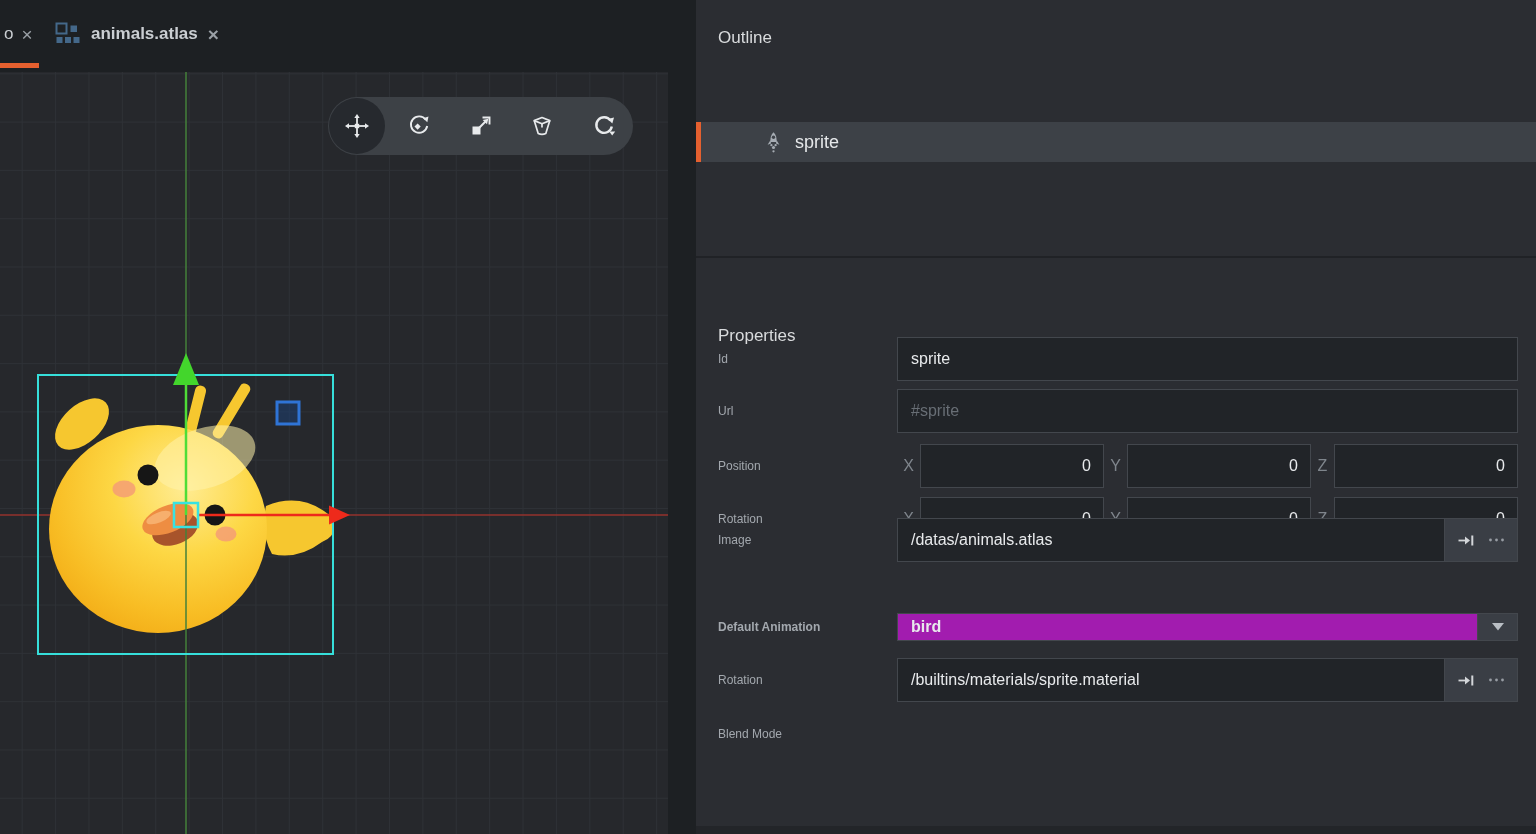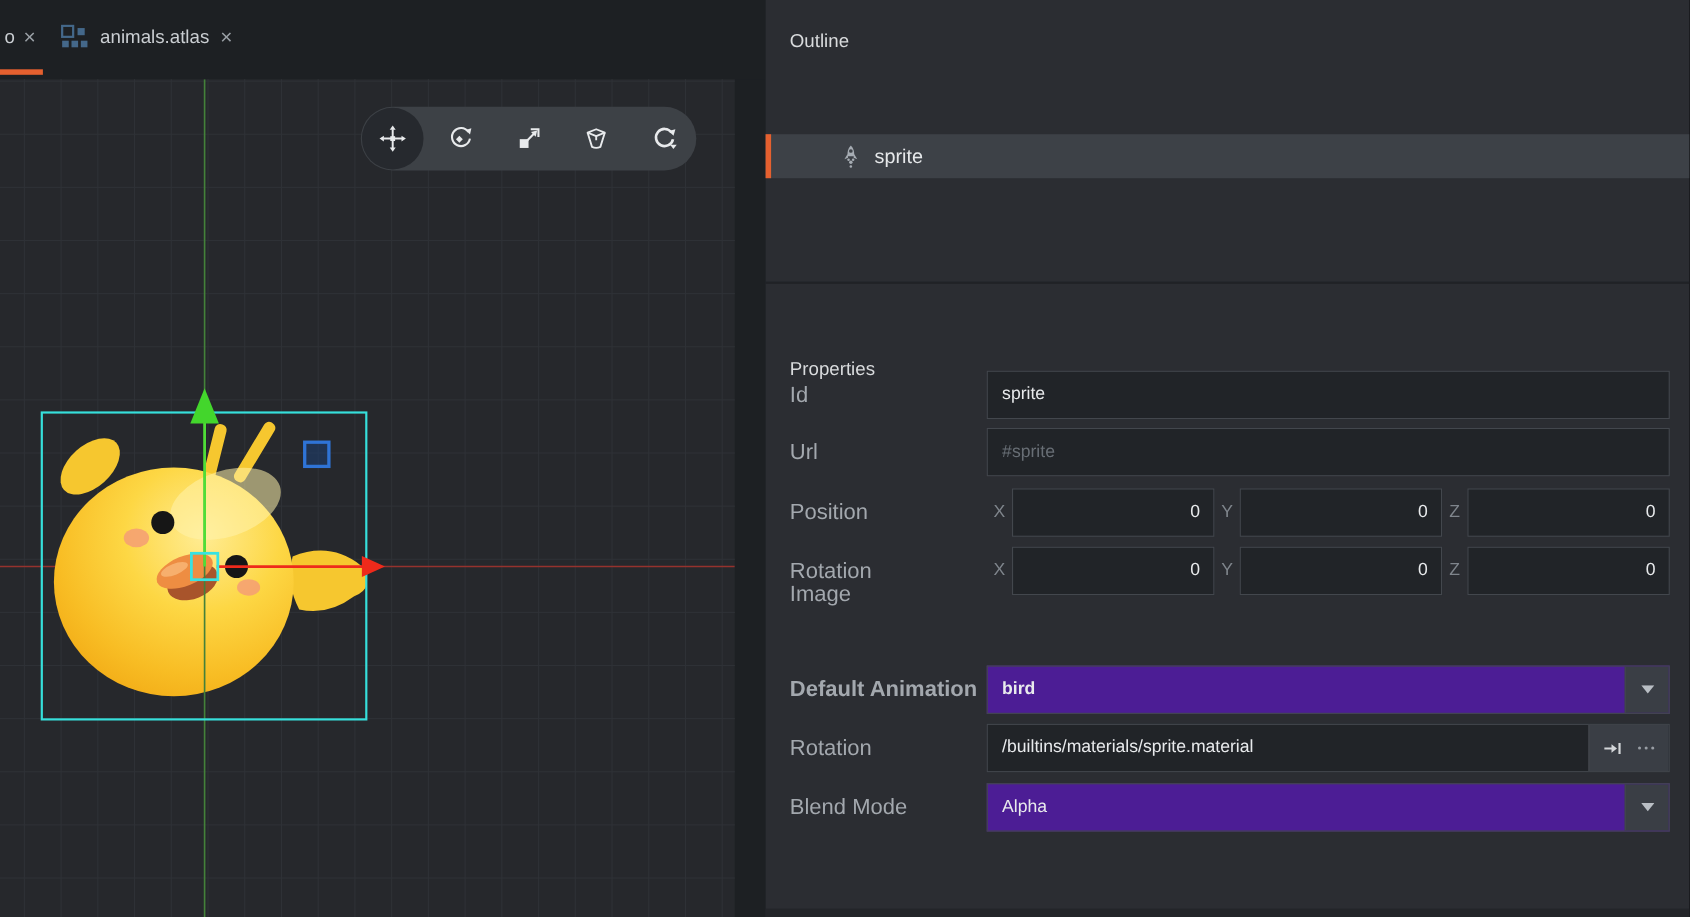--- a/index.html
+++ b/index.html
@@ -5,21 +5,21 @@
   html,body{margin:0;padding:0;background:#101214;}
   .app{position:relative;width:1536px;height:834px;overflow:hidden;
        font-family:"Liberation Sans",sans-serif;background:#1d2023;-webkit-font-smoothing:antialiased;}
 
   
   .left-pane{position:absolute;left:0;top:0;width:696px;height:834px;background:#1d2023;}
   .tab-bar{position:absolute;left:0;top:0;width:696px;height:72px;background:#1d2023;}
   .tab{position:absolute;top:0;height:68px;display:flex;align-items:center;gap:10px;
        color:#caced2;font-size:17px;cursor:default;}
   .tab-first{left:0;padding:0 4px;gap:8px;}
-  .tab-atlas{left:55px;}
+  .tab-atlas{left:55px;font-weight:bold;}
   .tab-close{color:#9aa0a6;font-size:19px;line-height:1;}
   .tab-underline{position:absolute;left:0;top:63px;width:39px;height:5px;background:#e5602f;}
 
   .scene{position:absolute;left:0;top:72px;width:668px;height:762px;
     background-color:#26282c;
     background-image:linear-gradient(to right,#2e3136 1px,transparent 1px),
                      linear-gradient(to bottom,#2e3136 1px,transparent 1px);
     background-size:33.4px 48.3px;background-position:21.7px 1.3px;}
   .scene-svg{position:absolute;left:0;top:0;}
 
@@ -48,43 +48,43 @@
   .tree-row-sprite .rocket{margin-left:62px;display:flex;}
   .tree-row-sprite .tree-label{margin-left:11px;}
 
   .divider{position:absolute;left:0;top:256px;width:100%;height:2px;background:#202226;}
   .bottom-strip{position:absolute;left:0;bottom:0;width:100%;height:8px;background:#232529;}
 
   .prop-row{position:absolute;left:22px;width:800px;height:44px;display:flex;align-items:center;}
   .row-id{top:337px;} .row-url{top:389px;align-items:center;} .row-position{top:444px;} .row-rotation{top:497px;justify-content:space-between;}
   .row-image{top:518px;} .row-defanim{top:605px;font-weight:bold;} .row-material{top:658px;} .row-blend{top:712px;}
 
-  .prop-label{width:179px;flex-shrink:0;color:#a3a8ae;font-size:20px;}
+  .prop-label{width:179px;flex-shrink:0;color:#a3a8ae;font-size:12px;}
 
   .txt-input{flex:1;height:44px;box-sizing:border-box;background:#212428;
     border:1px solid #43474d;color:#e8eaec;font-size:16px;padding:0 13px;
     font-family:"Liberation Sans",sans-serif;outline:none;min-width:0;}
   .txt-input::placeholder{color:#686e75;opacity:1;}
 
   .vec3{flex:1;display:flex;align-items:center;min-width:0;}
   .axis-label{color:#7f858c;font-size:16px;width:13px;text-align:center;margin:0 5px;flex-shrink:0;}
   .num-input{flex:1;min-width:0;height:44px;box-sizing:border-box;background:#212428;
     border:1px solid #43474d;color:#e8eaec;font-size:16px;text-align:right;
     padding:0 12px 0 4px;font-family:"Liberation Sans",sans-serif;outline:none;}
 
   .res{flex:1;display:flex;height:44px;box-sizing:border-box;border:1px solid #43474d;
     background:#212428;align-items:stretch;min-width:0;}
   .res-input{flex:1;min-width:0;border:none;background:transparent;color:#e8eaec;
     font-size:16px;padding:0 13px;font-family:"Liberation Sans",sans-serif;outline:none;}
   .res-btns{width:72px;flex-shrink:0;background:#3a3e45;border-left:1px solid #43474d;
     display:flex;align-items:center;justify-content:space-evenly;}
   .mini-btn{background:none;border:none;padding:0;display:flex;align-items:center;cursor:pointer;}
 
-  .dd{flex:1;display:flex;height:44px;box-sizing:border-box;border:1px solid #43474d;
-    background:#4c1d95;align-items:stretch;min-width:0;cursor:pointer;}
+  .dd{flex:1;display:flex;height:28px;box-sizing:border-box;border:1px solid #43474d;
+    background:#a21caf;align-items:stretch;min-width:0;cursor:pointer;}
   .dd-value{flex:1;display:flex;align-items:center;padding-left:13px;color:#e8eaec;font-size:16px;}
   .dd-arrow{width:39px;flex-shrink:0;background:#3a3e45;border-left:1px solid #43474d;
     display:flex;align-items:center;justify-content:center;}
 </style>
 </head>
 <body>
 
 <div class="app">
 
   <div class="left-pane">
@@ -277,20 +277,43 @@
         <input class="num-input" type="text" value="0" style="">
         <span class="axis-label">Y</span>
         <input class="num-input" type="text" value="0" style="">
         <span class="axis-label">Z</span>
         <input class="num-input" type="text" value="0" style="">
       </div>
     </div>
 
     <div class="prop-row row-image">
       <span class="prop-label">Image</span>
+      <div class="res">
+        <input class="res-input" type="text" value="/datas/animals.atlas" style="">
+        <div class="res-btns">
+          <button class="mini-btn">
+            <span style="display:flex;">
+              <svg width="18" height="15" viewBox="0 0 18 15">
+                <line x1="1.5" y1="7.5" x2="9" y2="7.5" stroke="#d3d6d9" stroke-width="1.8"></line>
+                <polygon points="13,7.5 8,3.6 8,11.4" fill="#d3d6d9"></polygon>
+                <line x1="15.3" y1="2.5" x2="15.3" y2="12.5" stroke="#d3d6d9" stroke-width="2"></line>
+              </svg>
+            </span>
+          </button>
+          <button class="mini-btn">
+            <span style="display:flex;">
+              <svg width="17" height="6" viewBox="0 0 17 6">
+                <circle cx="2.5" cy="3" r="1.4" fill="#989da4"></circle>
+                <circle cx="8.5" cy="3" r="1.4" fill="#989da4"></circle>
+                <circle cx="14.5" cy="3" r="1.4" fill="#989da4"></circle>
+              </svg>
+            </span>
+          </button>
+        </div>
+      </div>
     </div>
 
     <div class="prop-row row-defanim">
       <span class="prop-label">Default Animation</span>
       <div class="dd">
         <span class="dd-value">bird</span>
         <span class="dd-arrow">
           <svg width="12" height="8" viewBox="0 0 12 8">
               <polygon points="0,0 12,0 6,7.5" fill="#b9bec4"></polygon>
             </svg>
@@ -320,25 +343,17 @@
                 <circle cx="14.5" cy="3" r="1.4" fill="#989da4"></circle>
               </svg>
             </span>
           </button>
         </div>
       </div>
     </div>
 
     <div class="prop-row row-blend">
       <span class="prop-label">Blend Mode</span>
-      <div class="dd">
-        <span class="dd-value">Alpha</span>
-        <span class="dd-arrow">
-          <svg width="12" height="8" viewBox="0 0 12 8">
-              <polygon points="0,0 12,0 6,7.5" fill="#b9bec4"></polygon>
-            </svg>
-        </span>
-      </div>
     </div>
 
     <div class="bottom-strip"></div>
   </div>
 </div>
 
 </body></html>

